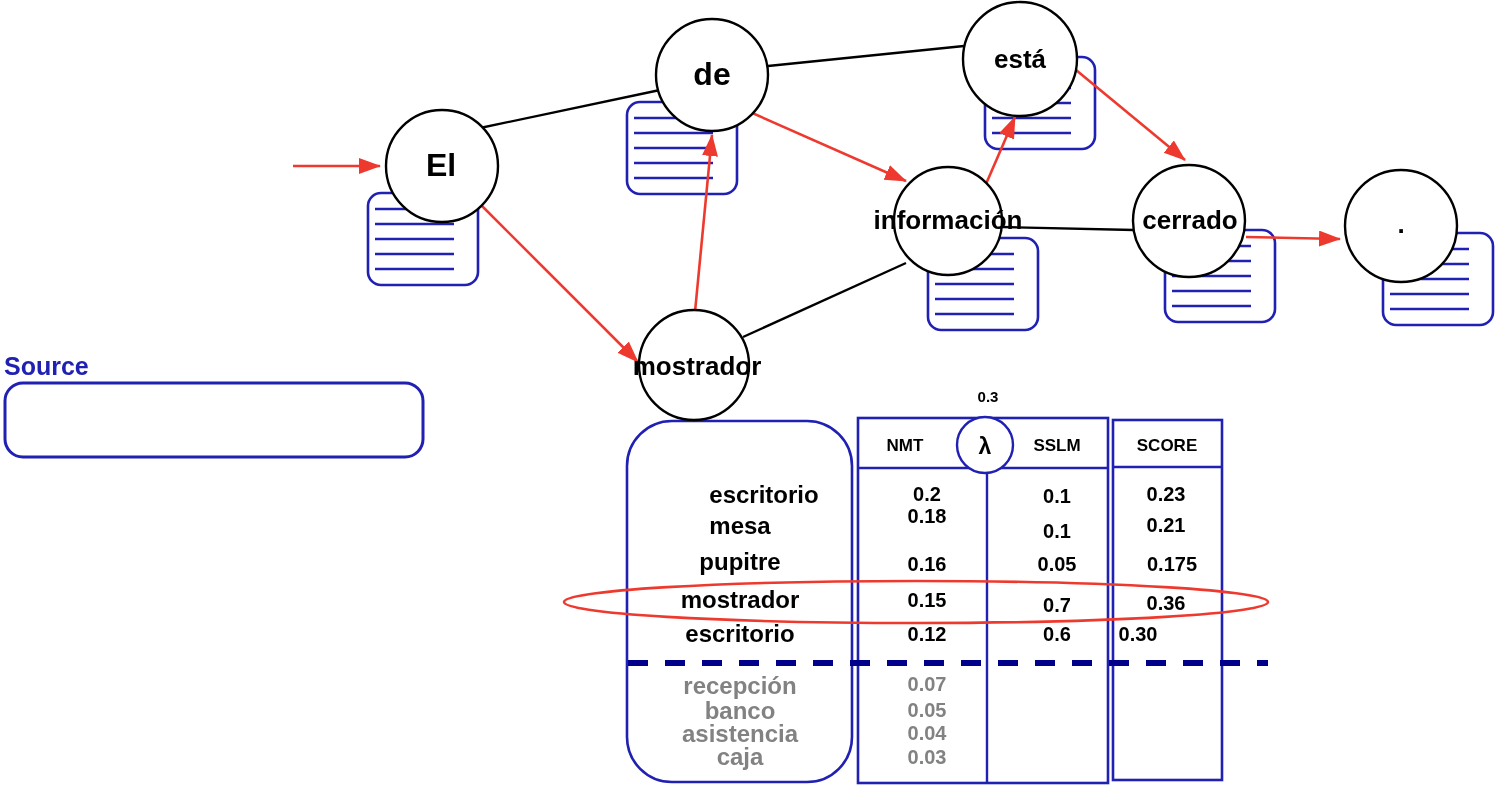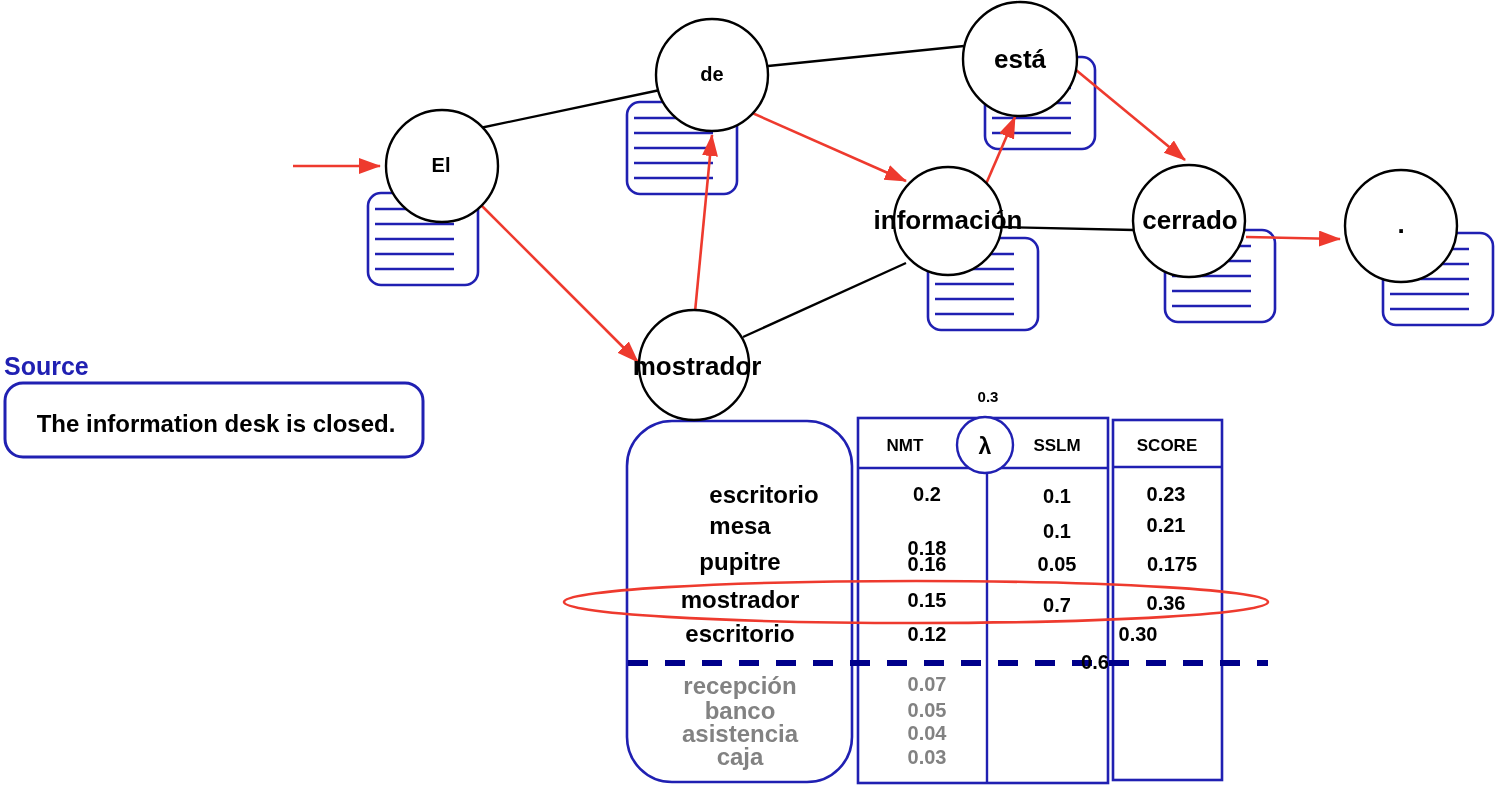--- a/index.html
+++ b/index.html
@@ -19,21 +19,21 @@
   #diagram-svg{position:absolute;left:0;top:0;}
   .txt{
     position:absolute;
     transform:translate(-50%,-50%);
     font-weight:bold;
     white-space:nowrap;
     color:#000;
     line-height:1;
   }
   .node-label{font-size:26px;}
-  .node-label.big{font-size:20px;}
+  .node-label.big{font-size:32px;}
   .hdr{font-size:17px;}
   .val{font-size:20px;}
   .word{font-size:24px;}
   .pruned{color:var(--gray);}
   .lambda-sym{font-size:23px;}
   .lambda-val{font-size:15px;}
   .source-heading{
     font-size:25px;color:var(--navy);
     transform:translate(0,-50%);
   }
@@ -110,51 +110,50 @@
 
   <div class="txt node-label big" style="left:441px;top:165px;">El</div>
   <div class="txt node-label big" style="left:712px;top:74px;">de</div>
   <div class="txt node-label" style="left:1020px;top:59px;">está</div>
   <div class="txt node-label" style="left:948px;top:220px;">información</div>
   <div class="txt node-label" style="left:1190px;top:220px;">cerrado</div>
   <div class="txt node-label" style="left:697px;top:366px;">mostrador</div>
   <div class="txt node-label" style="left:1401px;top:224px;">.</div>
 
   <div class="txt source-heading" style="left:4px;top:366px;transform:translate(0,-50%);">Source</div>
-  <div class="txt source-sentence" style="left:216px;top:424px;">The information desk is closed.</div>
 
   <div class="txt lambda-val" style="left:988px;top:396px;">0.3</div>
   <div class="txt hdr" style="left:905px;top:445px;">NMT</div>
   <div class="txt lambda-sym" style="left:985px;top:446px;">λ</div>
   <div class="txt hdr" style="left:1057px;top:445px;">SSLM</div>
   <div class="txt hdr" style="left:1167px;top:445px;">SCORE</div>
 
   <div class="txt word" style="left:740px;top:495px;margin-left:24px;">escritorio</div>
   <div class="txt val" style="left:927px;top:494px;">0.2</div>
   <div class="txt val" style="left:1057px;top:496px;">0.1</div>
   <div class="txt val" style="left:1166px;top:494px;">0.23</div>
 
   <div class="txt word" style="left:740px;top:526px;">mesa</div>
-  <div class="txt val" style="left:927px;top:548px;">0.18</div>
+  <div class="txt val" style="left:927px;top:516px;">0.18</div>
   <div class="txt val" style="left:1057px;top:531px;">0.1</div>
   <div class="txt val" style="left:1166px;top:525px;">0.21</div>
 
   <div class="txt word" style="left:740px;top:562px;">pupitre</div>
   <div class="txt val" style="left:927px;top:564px;">0.16</div>
   <div class="txt val" style="left:1057px;top:564px;">0.05</div>
   <div class="txt val" style="left:1172px;top:564px;">0.175</div>
 
   <div class="txt word" style="left:740px;top:600px;">mostrador</div>
   <div class="txt val" style="left:927px;top:600px;">0.15</div>
   <div class="txt val" style="left:1057px;top:605px;">0.7</div>
   <div class="txt val" style="left:1166px;top:603px;">0.36</div>
 
   <div class="txt word" style="left:740px;top:634px;">escritorio</div>
   <div class="txt val" style="left:927px;top:634px;">0.12</div>
-  <div class="txt val" style="left:1057px;top:662px;margin-left:38px;">0.6</div>
+  <div class="txt val" style="left:1057px;top:634px;">0.6</div>
   <div class="txt val" style="left:1138px;top:634px;">0.30</div>
 
   <div class="txt word pruned" style="left:740px;top:686px;">recepción</div>
   <div class="txt val pruned" style="left:927px;top:684px;">0.07</div>
 
   <div class="txt word pruned" style="left:740px;top:711px;">banco</div>
   <div class="txt val pruned" style="left:927px;top:710px;">0.05</div>
 
   <div class="txt word pruned" style="left:740px;top:734px;">asistencia</div>
   <div class="txt val pruned" style="left:927px;top:733px;">0.04</div>

